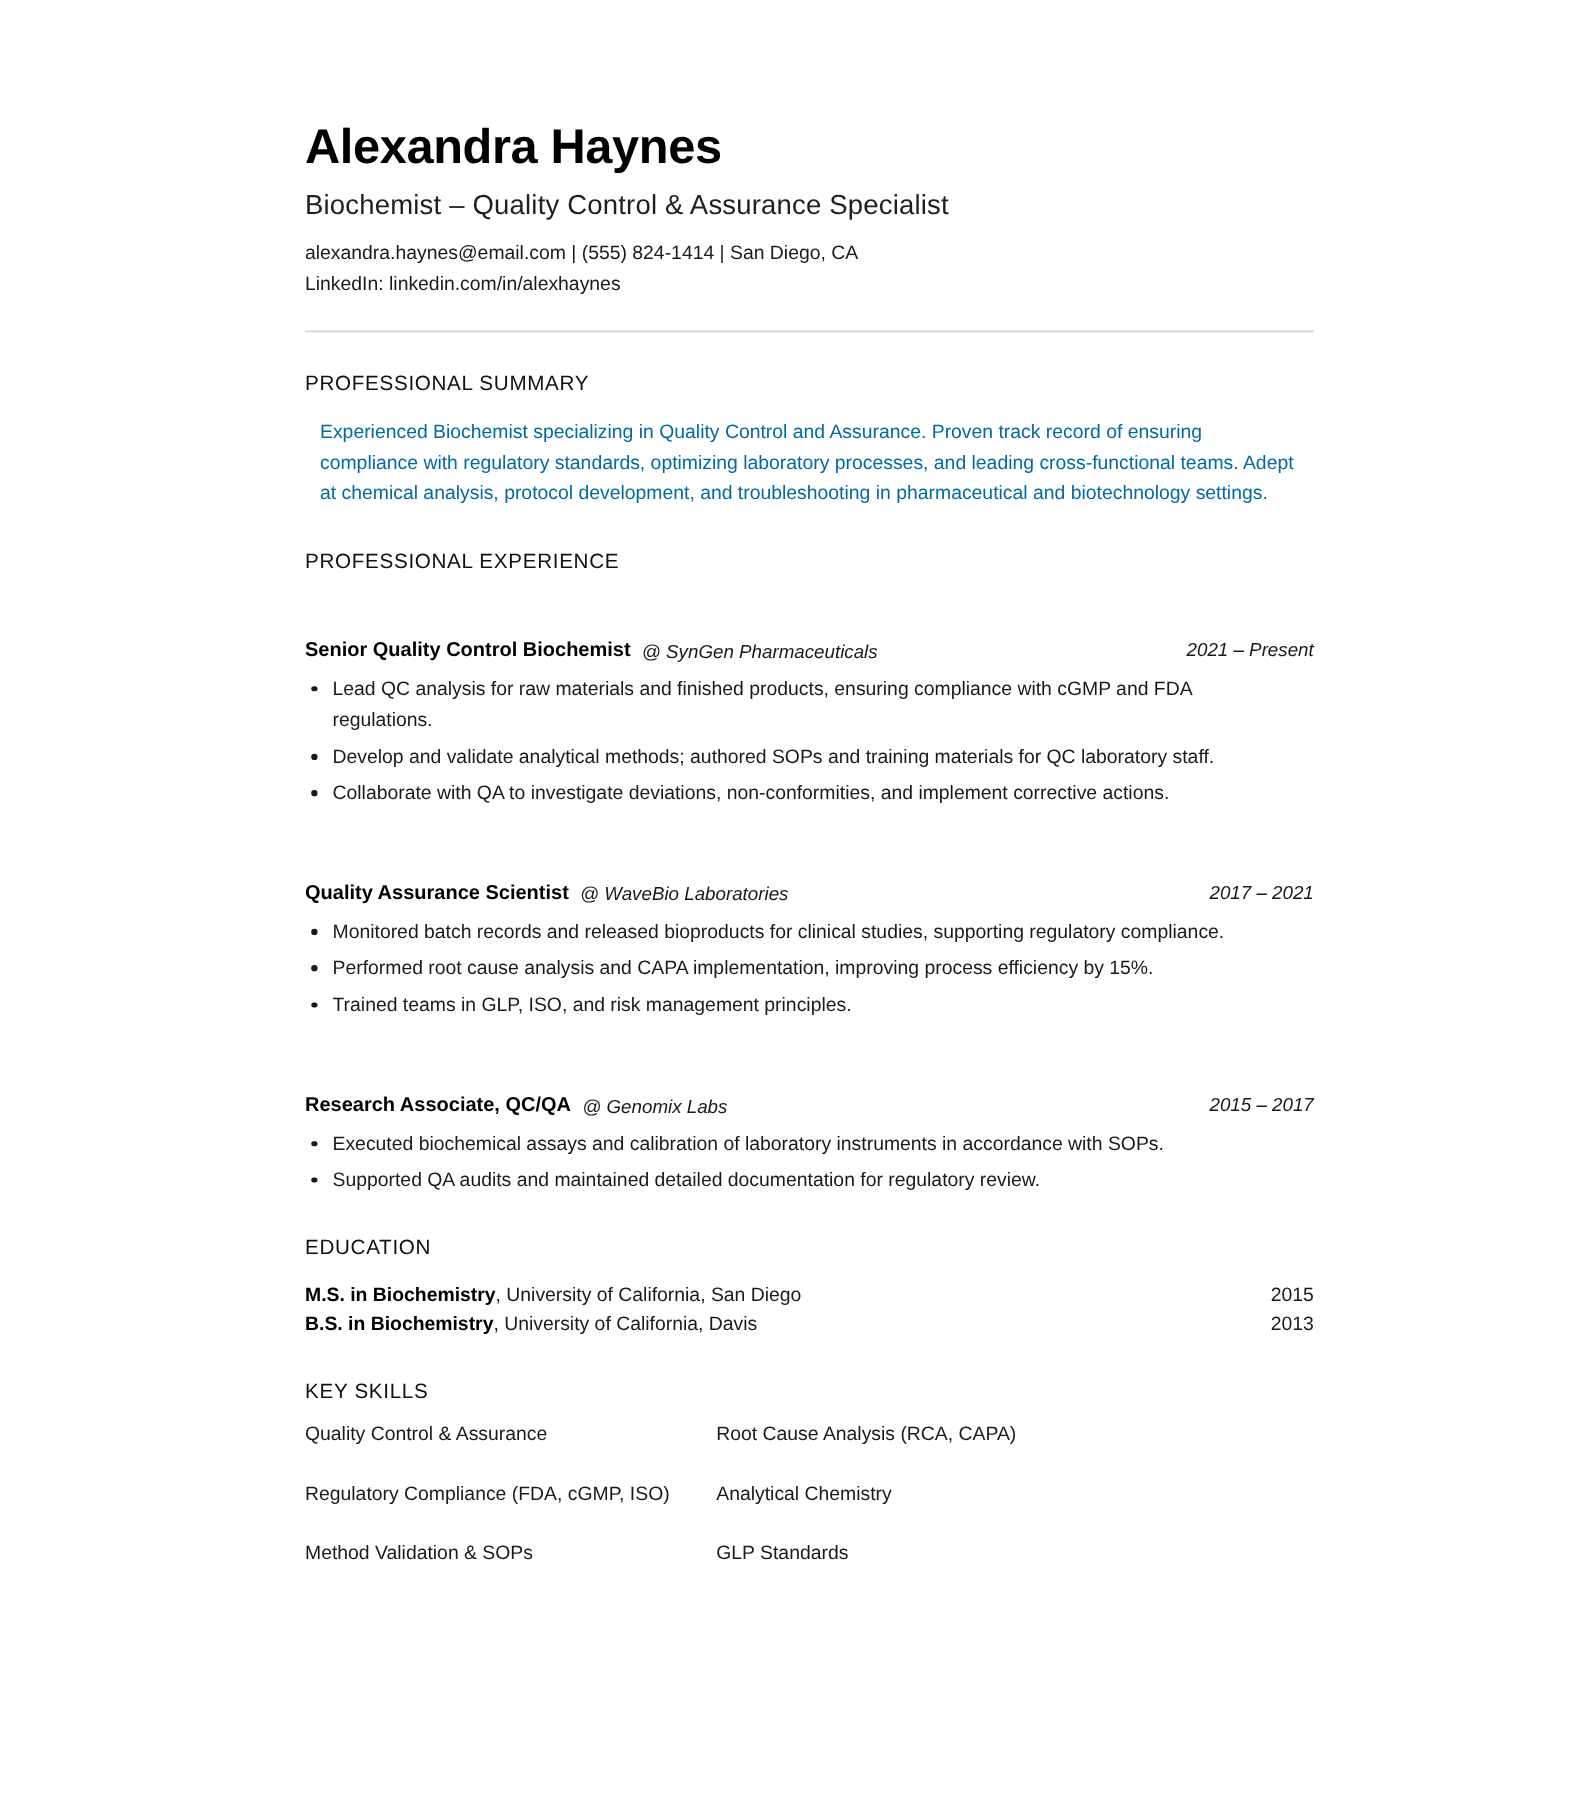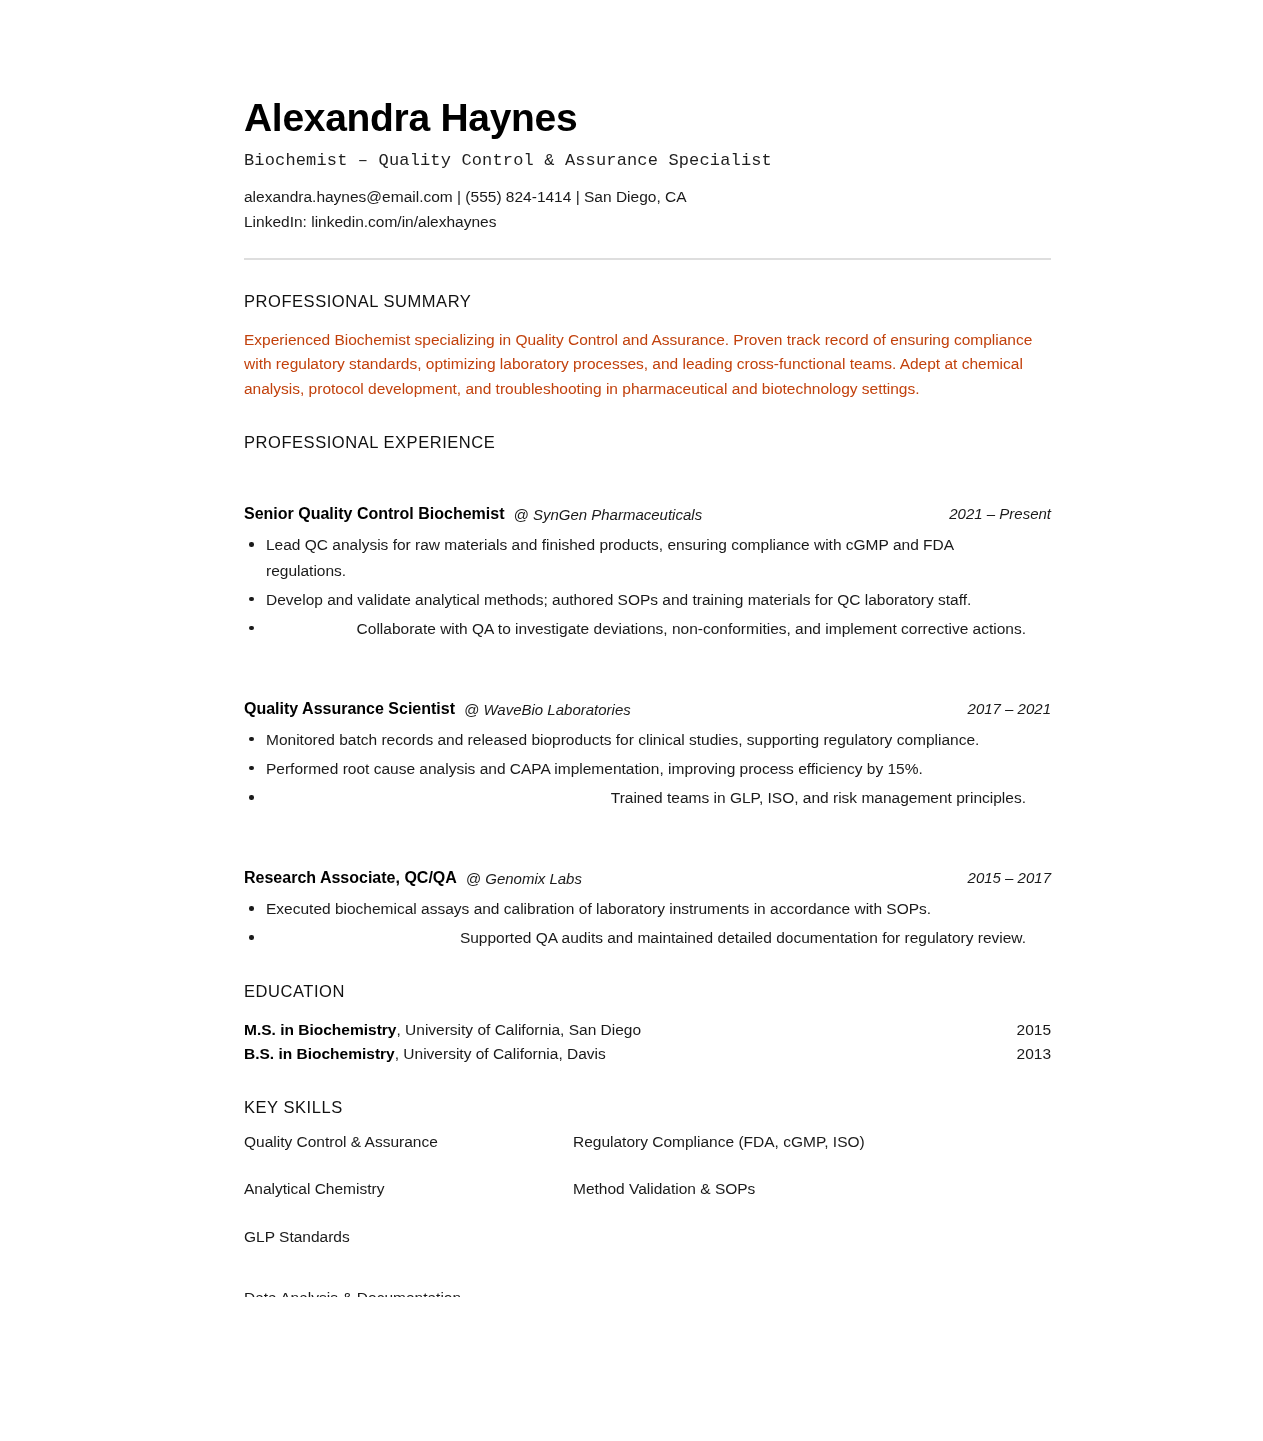--- a/index.html
+++ b/index.html
@@ -43,27 +43,26 @@
   
   .name {
     font-size: 39px;
     font-weight: bold;
     letter-spacing: -0.3px;
     line-height: 1.12;
     margin: 0 0 10px 0;
     color: #000000;
   }
   .subtitle {
-    font-size: 17px;
+    font-size: 22px;
     font-weight: normal;
     line-height: 1.3;
     margin: 0 0 12px 0;
     color: #1f1f1f;
     letter-spacing: 0.15px;
-    font-family: Liberation Mono, monospace;
   }
   .contact-line {
     font-size: 15.5px;
     line-height: 1.62;
     color: #1a1a1a;
   }
 
   .rule {
     border: 0;
     border-top: 2px solid #dedede;
@@ -80,22 +79,22 @@
     font-weight: normal;
     letter-spacing: 0.55px;
     color: #111111;
     margin: 0 0 17px 0;
     text-transform: uppercase;
   }
 
   .summary-text {
     font-size: 15.5px;
     line-height: 1.58;
-    margin: 0;
-    color: #c2410c;
+    margin: 12px;
+    color: #0369a1;
     max-width: 807px;
   }
 
   
   .job {
     margin-bottom: 23px;
   }
   .job:last-child { margin-bottom: 0; }
 
   .job-head {
@@ -140,21 +139,21 @@
   }
   ul.bullets li {
     position: relative;
     font-size: 15.5px;
     line-height: 1.62;
     color: #1a1a1a;
     padding-left: 22px;
     margin-bottom: 4px;
     max-width: 760px;
   }
-  ul.bullets li:last-child { margin-bottom: 0; text-align: right; }
+  ul.bullets li:last-child { margin-bottom: 0; }
   ul.bullets li::before {
     content: "";
     position: absolute;
     left: 5px;
     top: 10px;
     width: 4.5px;
     height: 4.5px;
     border-radius: 50%;
     background: #1a1a1a;
   }
@@ -277,20 +276,21 @@
           </div>
           <span class="edu-year">2013</span>
         </div>
       </div>
 
       <div class="section">
         <div class="section-title">KEY SKILLS</div>
 
         <div class="skills-grid">
           <div class="skill-cell">Quality Control &amp; Assurance</div>
+          <div class="skill-cell">Root Cause Analysis (RCA, CAPA)</div>
           <div class="skill-cell">Regulatory Compliance (FDA, cGMP, ISO)</div>
           <div class="skill-cell">Analytical Chemistry</div>
           <div class="skill-cell">Method Validation &amp; SOPs</div>
           <div class="skill-cell">GLP Standards</div>
         </div>
 
         <div class="skills-gap"></div>
 
         <div class="skills-single">
           <div class="skill-cell">Data Analysis &amp; Documentation</div>

